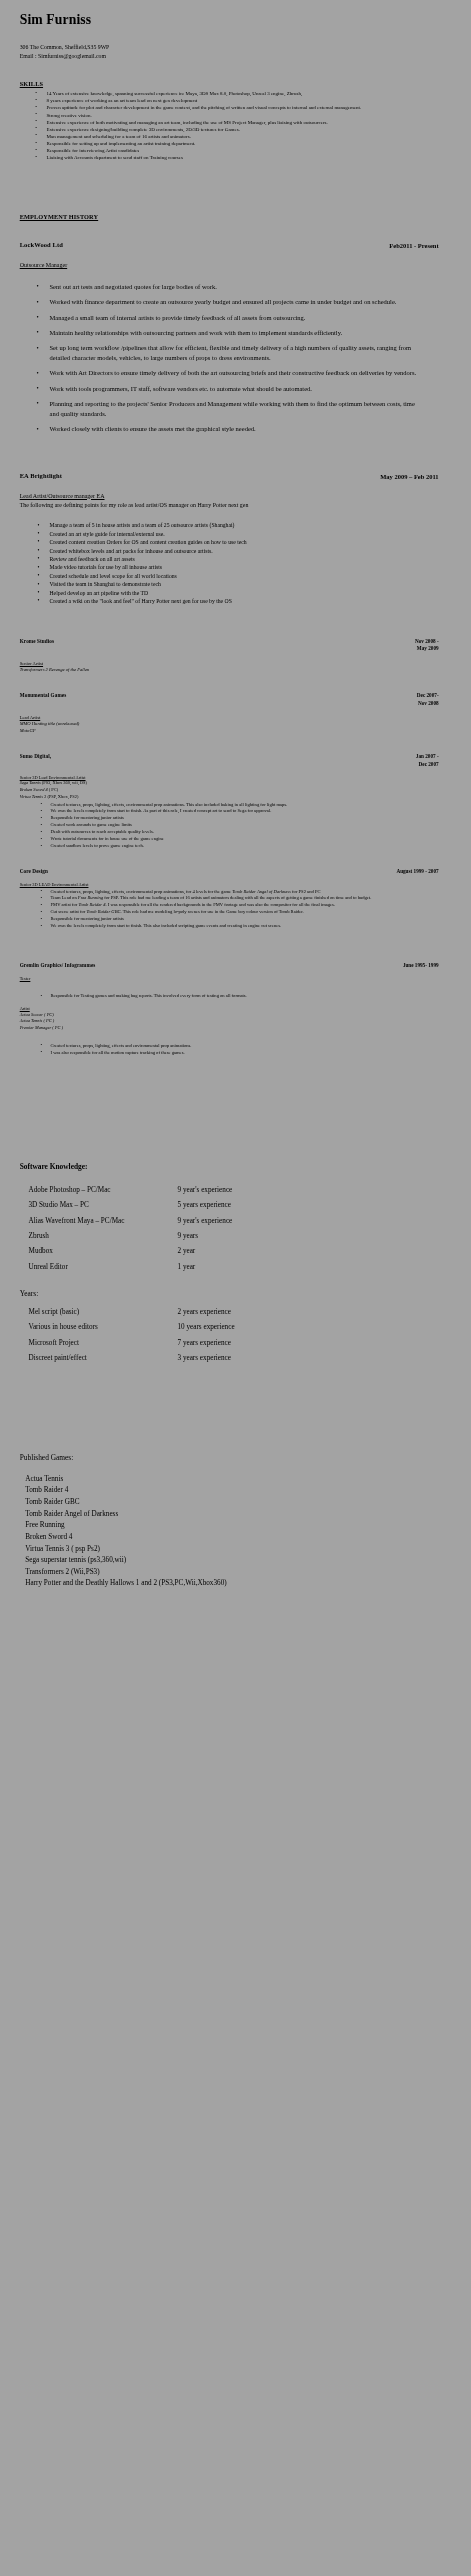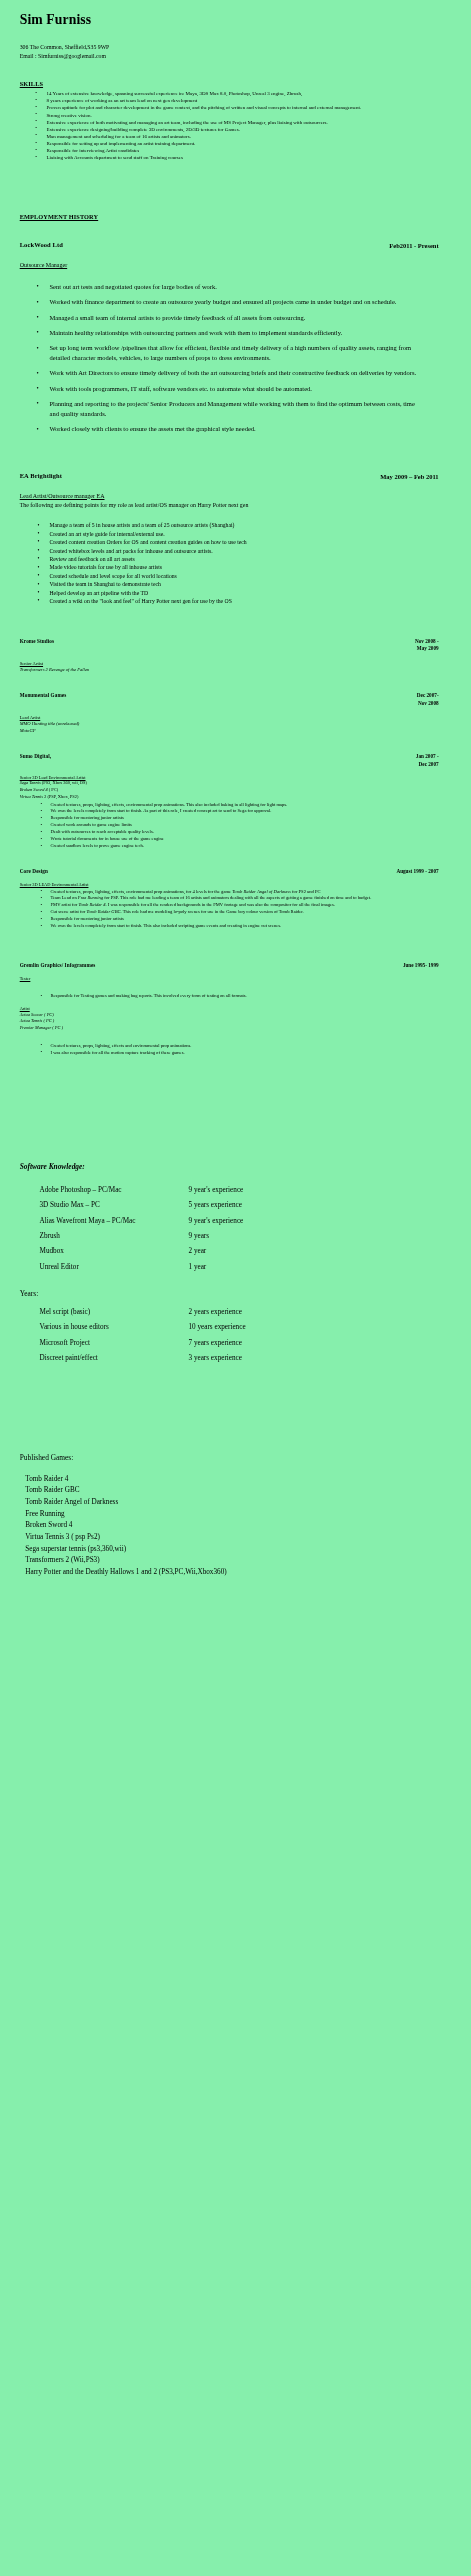--- a/index.html
+++ b/index.html
@@ -8,21 +8,21 @@
     width: 471px;
     font-family: "Liberation Serif", "DejaVu Serif", serif;
     color: #000000;
     -webkit-font-smoothing: antialiased;
   }
   .page {
     position: relative;
     width: 471px;
     min-height: 2576px;
     padding: 9.8px 12.7px 28px 15.5px;
-    background: #86efac;
+    background: #a3a3a3;
   }
 
   
   .name {
     font-size: 13.7px;
     font-weight: bold;
     letter-spacing: 0.1px;
     margin: 2.1px 0 0 4.2px;
   }
   .contact {
@@ -151,24 +151,23 @@
 
   .spacer-lg { height: 32px; }
   .spacer-md { height: 18.3px; }
   .spacer-sm { height: 9.8px; }
 
   
   .kn-head {
     font-size: 7.4px;
     font-weight: bold;
     margin: 0 0 15.5px 4.2px;
-    font-style: italic;
   }
   .kn-table {
-    margin-left: 24px;
+    margin-left: 13px;
     border-collapse: collapse;
   }
   .kn-table td {
     font-size: 7.2px;
     padding: 0 0 5.6px 0;
     vertical-align: top;
     line-height: 1.35;
   }
   .kn-table td.c1 { width: 149px; }
 
@@ -403,20 +402,21 @@
           <td class="c1">Discreet paint/effect</td>
           <td>3 years experience</td>
         </tr>
       </tbody>
   </table>
 
   <div style="height:84px"></div>
 
   <div class="pub-head">Published Games:</div>
   <ul class="pub-list" id="pub-list">
+      <li>Actua Tennis</li>
       <li>Tomb Raider 4</li>
       <li>Tomb Raider GBC</li>
       <li>Tomb Raider Angel of Darkness</li>
       <li>Free Running</li>
       <li>Broken Sword 4</li>
       <li>Virtua Tennis 3 ( psp Ps2)</li>
       <li>Sega superstar tennis (ps3,360,wii)</li>
       <li>Transformers 2 (Wii,PS3)</li>
       <li>Harry Potter and the Deathly Hallows 1 and 2 (PS3,PC,Wii,Xbox360)</li>
     </ul>

